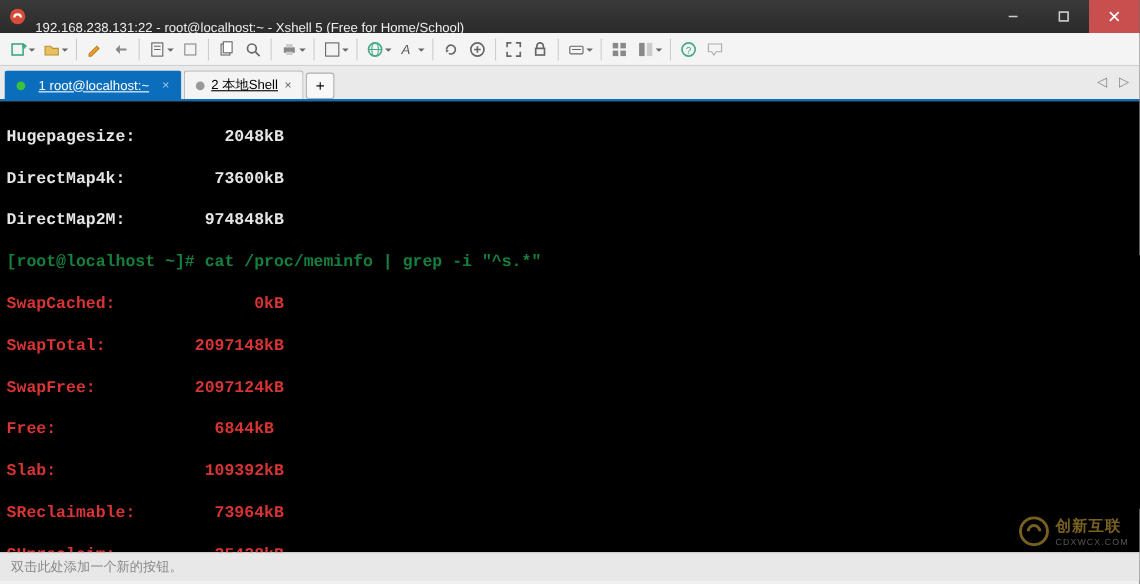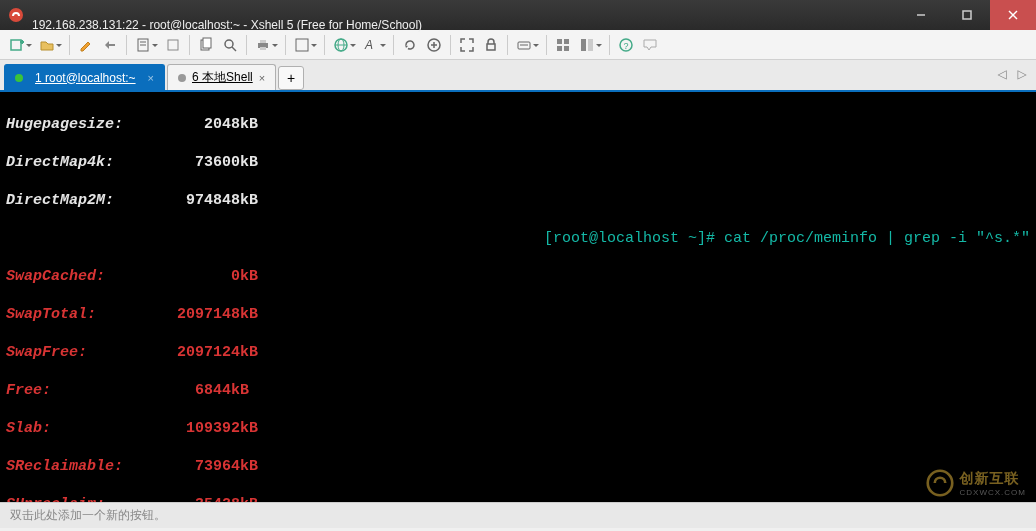--- a/index.html
+++ b/index.html
@@ -23,26 +23,26 @@
 .tab.active { background: #0a6ebd; color: #fff; border-color: #0a6ebd; gap: 12px; }
 .tab .tab-dot { width: 8px; height: 8px; border-radius: 50%; background: #3ac33a; }
 .tab .tab-x { font-size: 11px; opacity: .6; cursor: pointer; }
 .tab-add { width: 26px; height: 24px; border: 1px solid #b0b0b0; display: flex; align-items: center; justify-content: center; border-radius: 3px; background: #f8f8f8; cursor: pointer; font-size: 14px; }
 .tab-nav { position: absolute; right: 6px; top: 6px; display: flex; gap: 4px; }
 .tab-nav span { width: 16px; height: 16px; display: flex; align-items: center; justify-content: center; color: #888; cursor: pointer; }
 
 .term-frame { border-top: 2px solid #0a6ebd; }
 .terminal { background: #000; color: #e5e5e5; font-family: "Consolas", "Courier New", monospace; font-size: 15px; line-height: 19px; padding: 4px 6px; height: 410px; overflow: hidden; white-space: pre; }
 .terminal .row { display: flex; }
-.terminal .lbl { display: inline-block; font-style: italic; }
+.terminal .lbl { display: inline-block; }
 .terminal .val { display: inline-block; text-align: left; }
 .terminal .unit { display: inline-block; }
 .red { color: #d83434; font-weight: bold; }
 .wht { color: #e5e5e5; font-weight: bold; }
-.prompt { color: #14b8a6; font-weight: normal; justify-content: flex-end; }
+.prompt { color: #15803d; font-weight: bold; }
 
 .status { height: 26px; background: #e8e8e8; border-top: 1px solid #ccc; display: flex; align-items: center; padding: 0 10px; color: #888; font-size: 12px; }
 
 .watermark { position: absolute; right: 10px; bottom: 34px; display: flex; align-items: center; gap: 6px; opacity: .5; pointer-events: none; }
 .wm-icon { width: 28px; height: 28px; }
 .wm-text { font-size: 14px; font-weight: bold; color: #f0c040; letter-spacing: 1px; }
 .wm-sub { font-size: 8px; color: #aaa; letter-spacing: 1px; }
 
 .underline { text-decoration: underline; }
 </style>
@@ -216,21 +216,21 @@
 </div>
 
 <div class="tabbar">
   <div class="tab active">
     <span class="tab-dot"></span>
     <span class="underline">1 root@localhost:~</span>
     <span class="tab-x">×</span>
   </div>
   <div class="tab">
     <span class="tab-dot" style="background:#999"></span>
-    <span class="underline">6 本地Shell</span>
+    <span class="underline">2 本地Shell</span>
     <span class="tab-x">×</span>
   </div>
   <div class="tab-add">+</div>
   <div class="tab-nav">
     <span>◁</span>
     <span>▷</span>
   </div>
 </div>
 
 <div class="term-frame">

